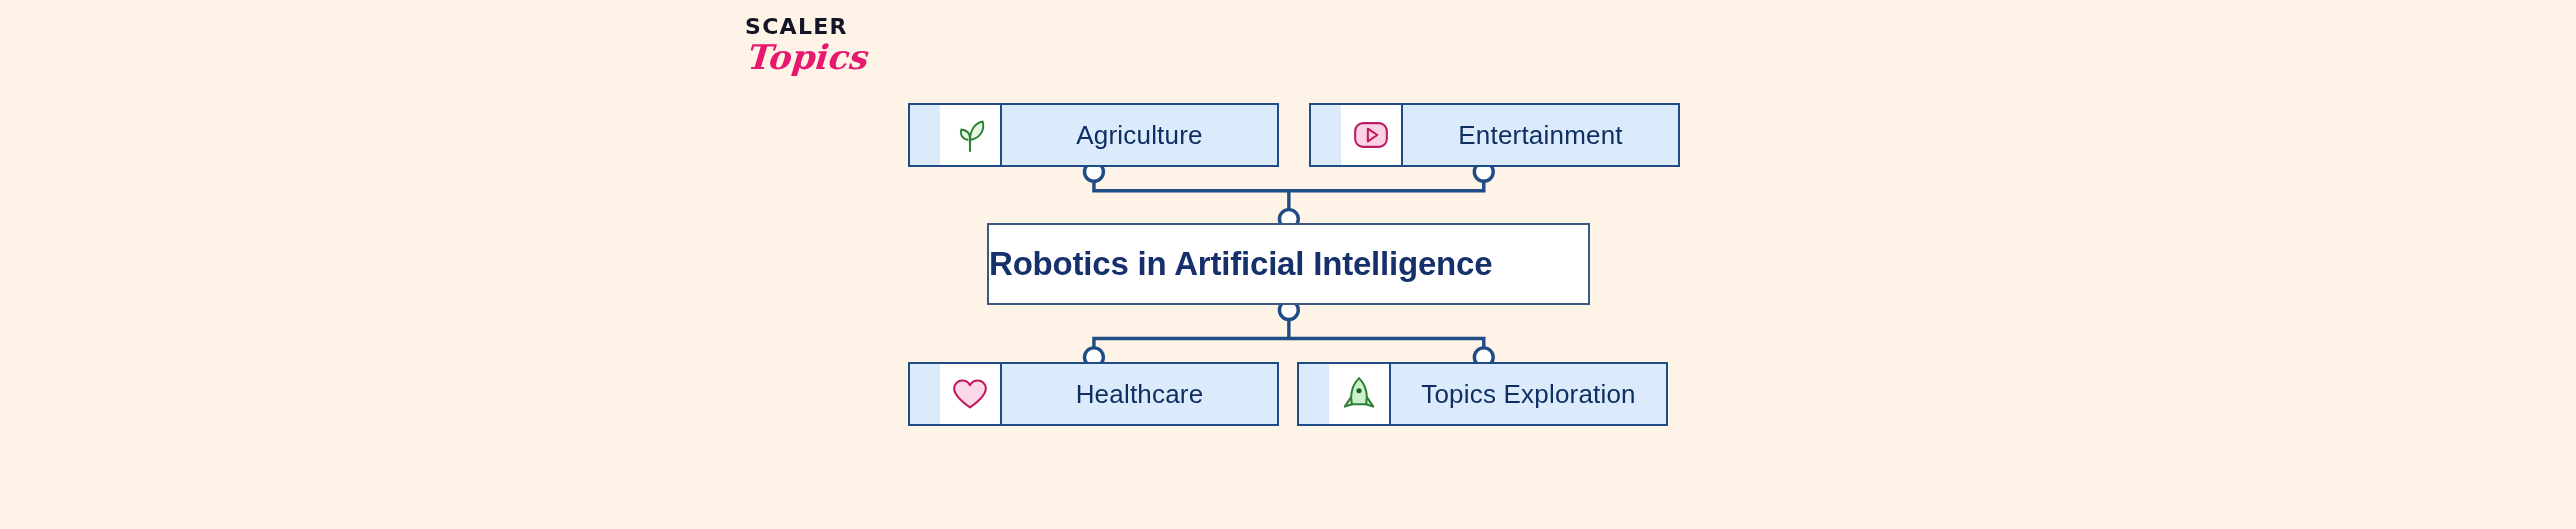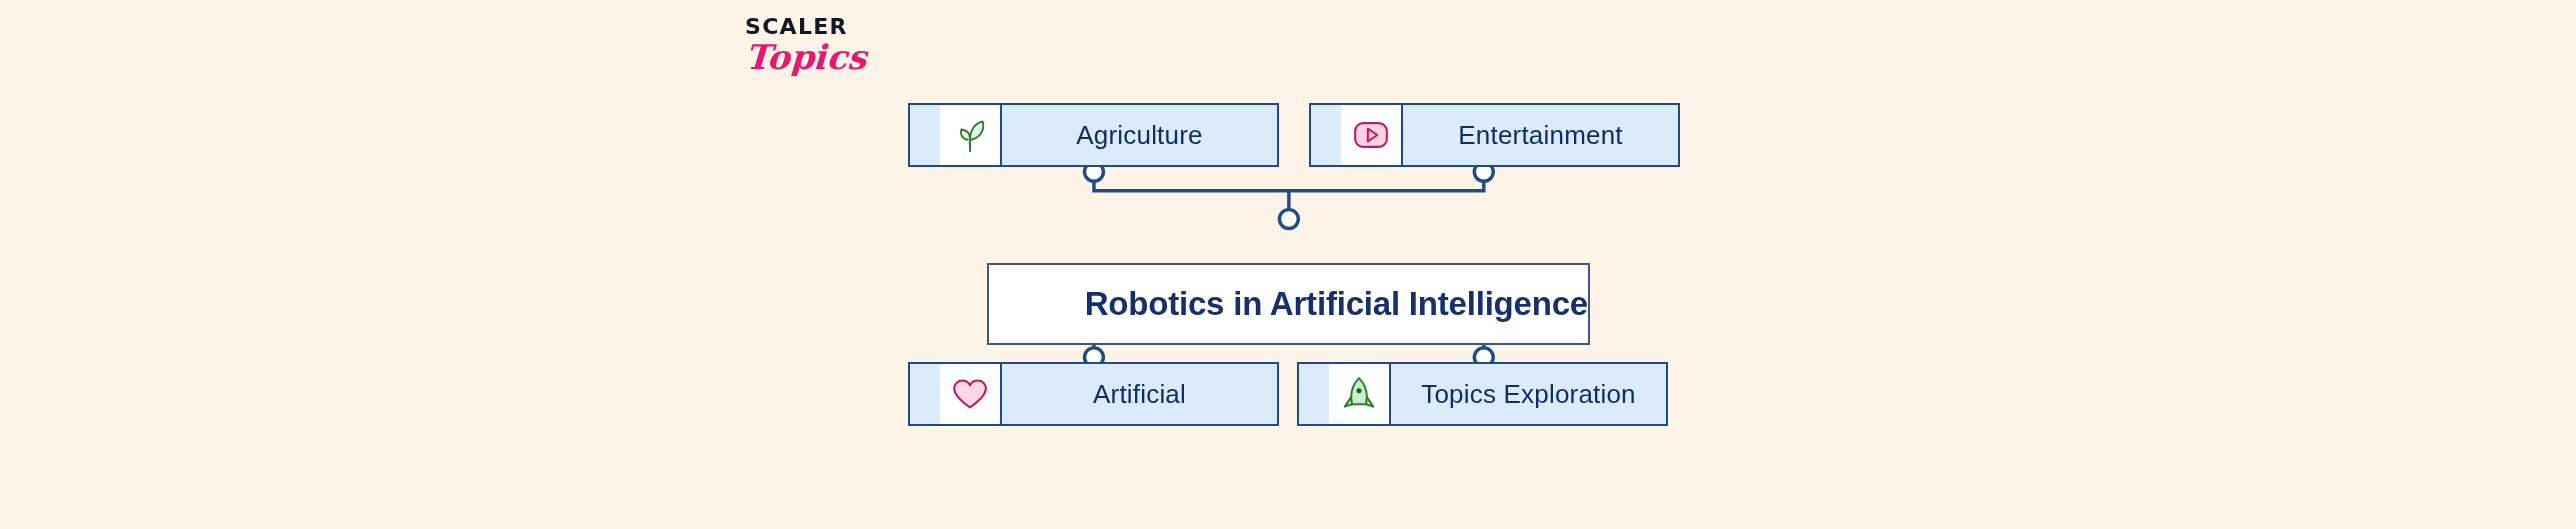--- a/index.html
+++ b/index.html
@@ -110,22 +110,21 @@
     position: absolute;
     left: 987px;
     top: 223px;
     width: 603px;
     height: 82px;
     box-sizing: border-box;
     border: 2.6px solid #3C5A80;
     background: #FFFFFF;
     display: flex;
     align-items: center;
-    justify-content: flex-end;
-    margin-top: 40px;
+    justify-content: flex-start;
   }
   #node-center .center-label {
     color: #16306B;
     font-family: "Liberation Sans", sans-serif;
     font-weight: 700;
     font-size: 33px;
     letter-spacing: -0.2px;
     white-space: nowrap;
   }
 </style>
@@ -184,21 +183,21 @@
     <div class="center-label">Robotics in Artificial Intelligence</div>
   </div>
 
   <div class="node" id="node-healthcare">
     <div class="icon-cell">
       <svg viewBox="0 0 48 48" xmlns="http://www.w3.org/2000/svg">
         <path d="M24 41 C10 31 4 24 4 17 C4 11 9 7 14 7 C18 7 22 9 24 13
                  C26 9 30 7 34 7 C39 7 44 11 44 17 C44 24 38 31 24 41 Z" fill="#FBD7EA" stroke="#C2185B" stroke-width="2.6" stroke-linejoin="round"></path>
       </svg>
     </div>
-    <div class="label-cell">Artificial</div>
+    <div class="label-cell">Healthcare</div>
   </div>
 
   <div class="node" id="node-space">
     <div class="icon-cell">
       <svg viewBox="0 0 48 48" xmlns="http://www.w3.org/2000/svg">
         <path d="M24 4 C31 11 34 20 34 29 L34 37 L14 37 L14 29 C14 20 17 11 24 4 Z" fill="#C9F0CB" stroke="#2E7D32" stroke-width="2.5" stroke-linejoin="round"></path>
         <path d="M14 28 L6 40 L15 37 Z" fill="#C9F0CB" stroke="#2E7D32" stroke-width="2.5" stroke-linejoin="round"></path>
         <path d="M34 28 L42 40 L33 37 Z" fill="#C9F0CB" stroke="#2E7D32" stroke-width="2.5" stroke-linejoin="round"></path>
         <circle cx="24" cy="20" r="3.2" fill="#1B5E20"></circle>
       </svg>

